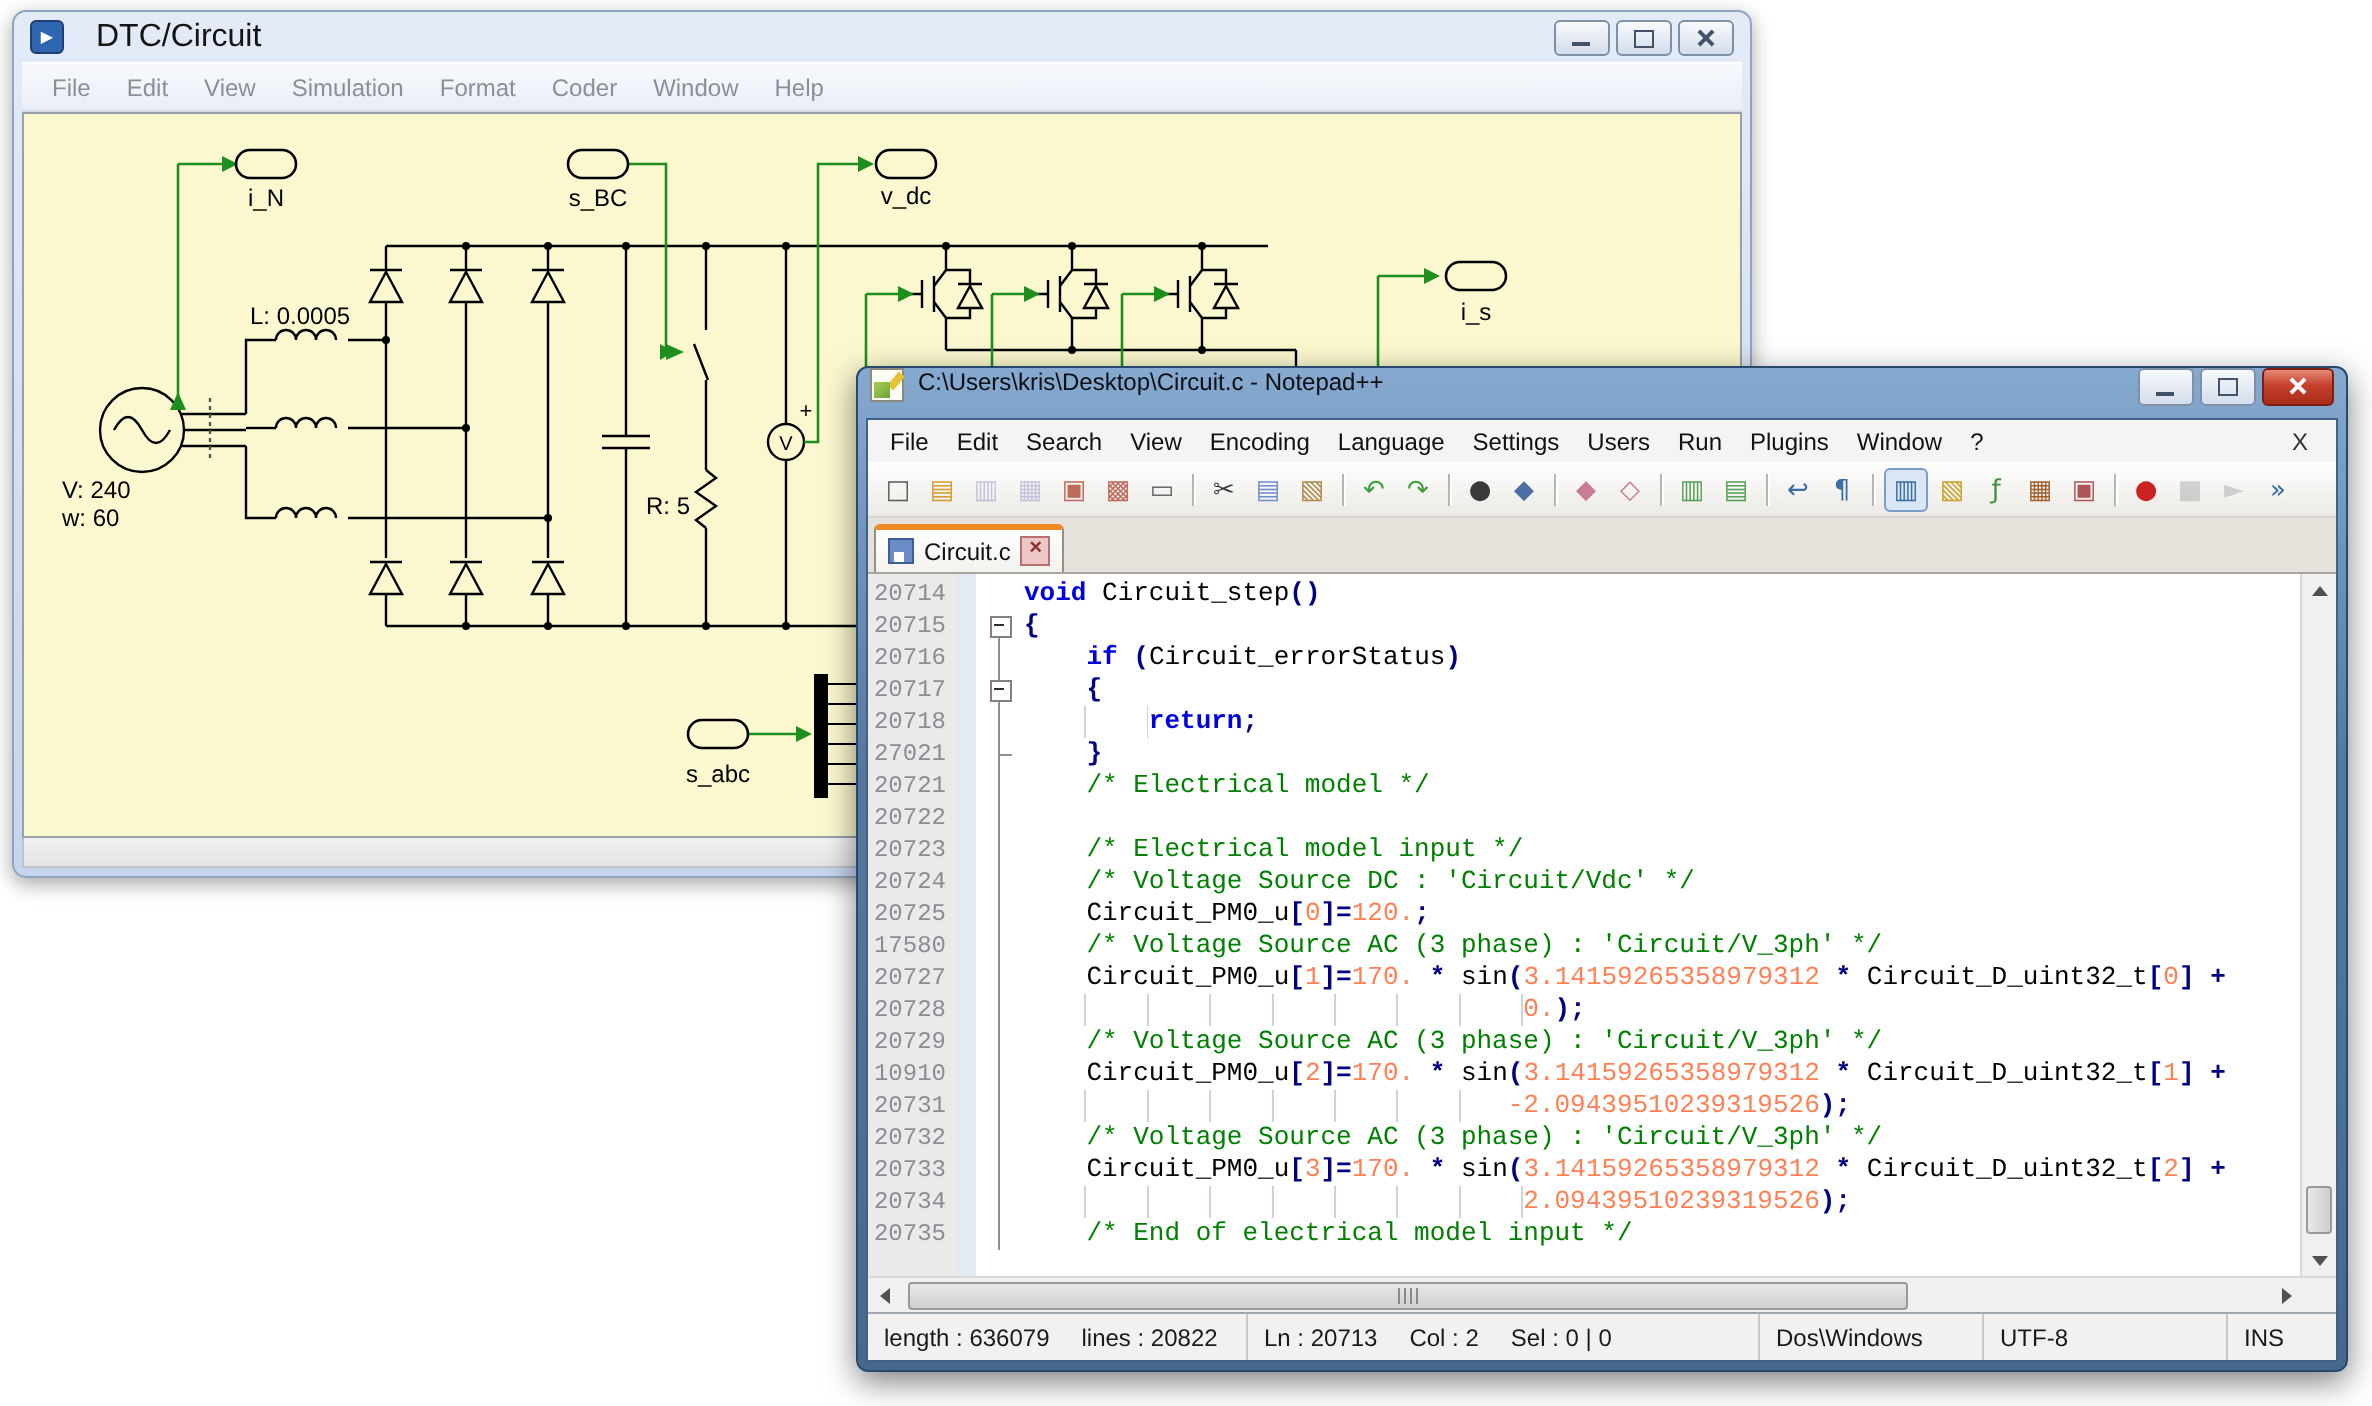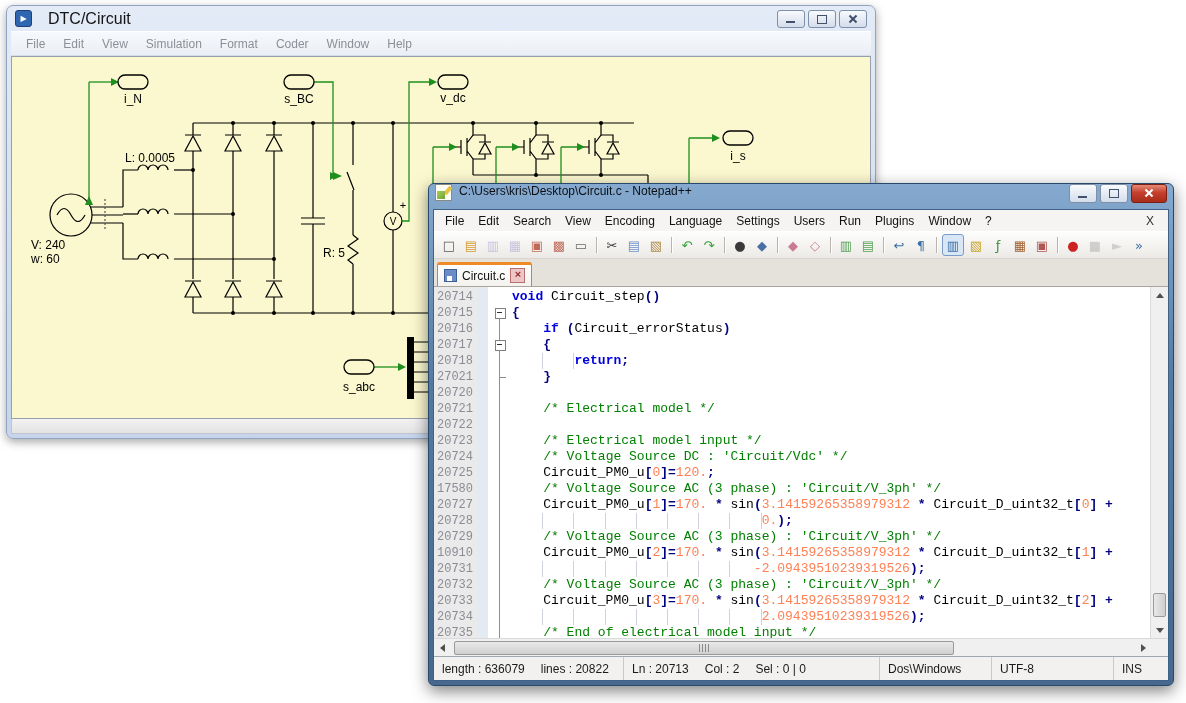--- a/index.html
+++ b/index.html
@@ -471,26 +471,20 @@
               <span class="fold f-line"></span>
               <span class="ctext"><em class="guides" style="width: 62.4px;"></em><span style="color: rgb(0, 0, 0);">        </span><span style="color: rgb(0, 0, 224); font-weight: bold;">return</span><span style="color: rgb(0, 0, 128); font-weight: bold;">;</span></span>
             </div>
             <div class="crow">
               <span class="ln">27021</span>
               <span class="bm"></span>
               <span class="fold f-end"></span>
               <span class="ctext"><span style="color: rgb(0, 0, 0);">    </span><span style="color: rgb(0, 0, 128); font-weight: bold;">}</span></span>
             </div>
             <div class="crow">
-              <span class="ln">20720</span>
-              <span class="bm"></span>
-              <span class="fold f-line"></span>
-              <span class="ctext"></span>
-            </div>
-            <div class="crow">
               <span class="ln">20721</span>
               <span class="bm"></span>
               <span class="fold f-line"></span>
               <span class="ctext"><span style="color: rgb(0, 0, 0);">    </span><span style="color: rgb(0, 128, 0);">/* Electrical model */</span></span>
             </div>
             <div class="crow">
               <span class="ln">20722</span>
               <span class="bm"></span>
               <span class="fold f-line"></span>
               <span class="ctext"></span>

